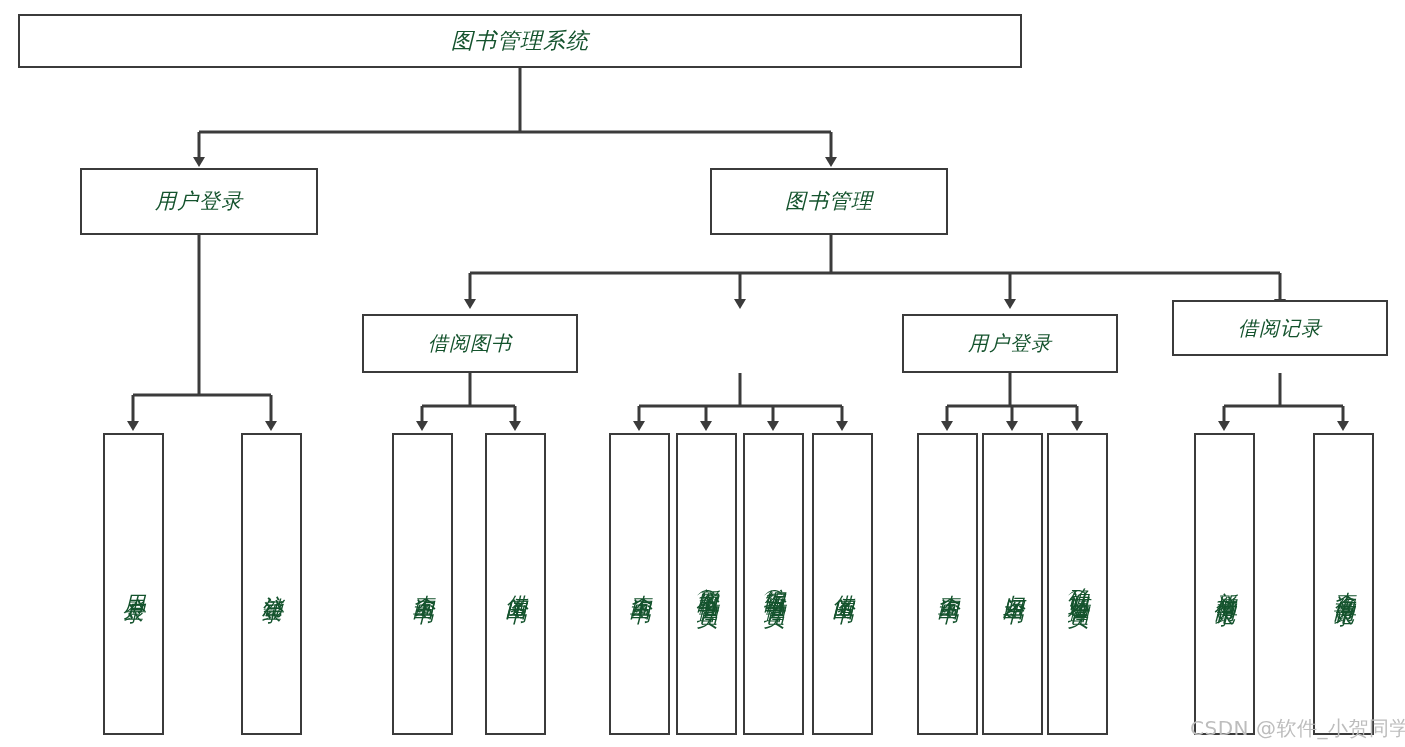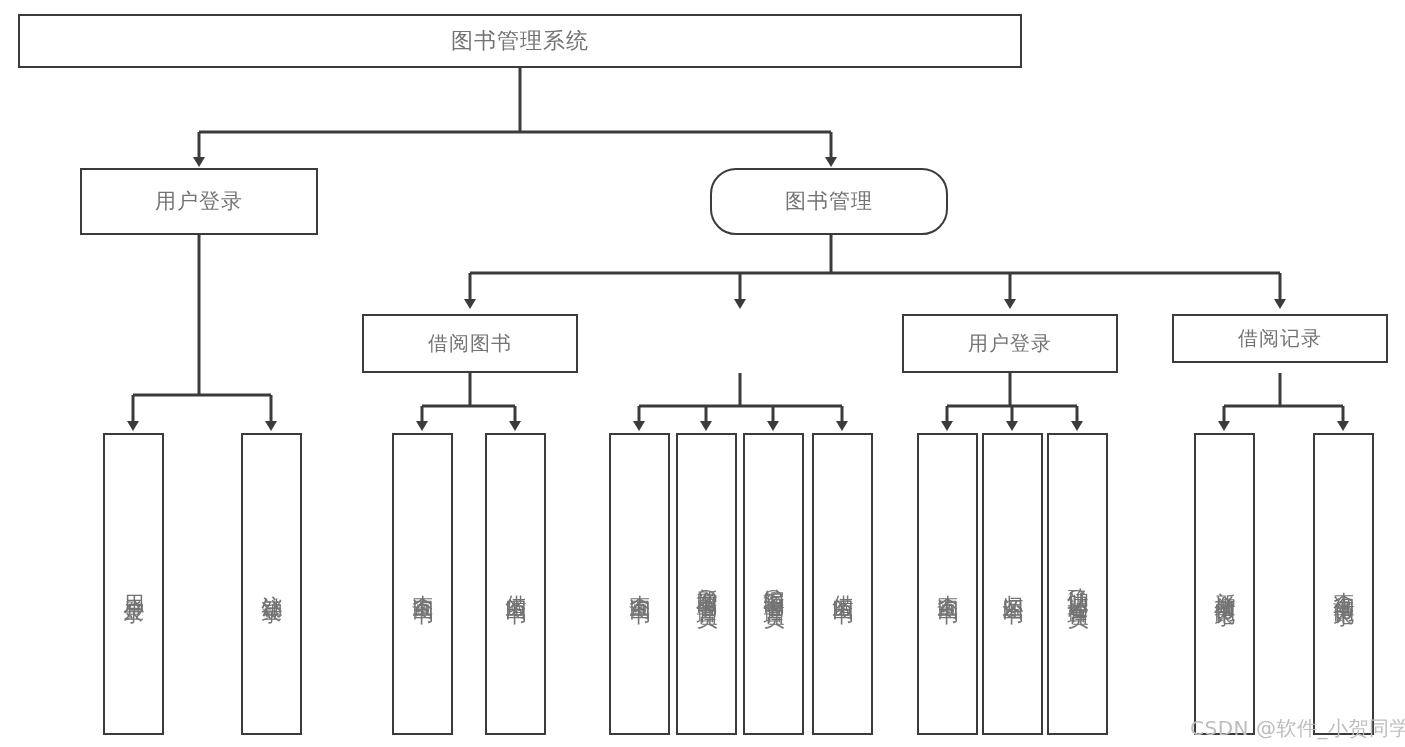--- a/index.html
+++ b/index.html
@@ -27,23 +27,24 @@
     height: 747px;
     pointer-events: none;
   }
   .node {
     position: absolute;
     border: 2px solid #3b3b3b;
     background: #ffffff;
     display: flex;
     align-items: center;
     justify-content: center;
-    color: #737373;
+    color: #14532d;
     line-height: 1.22;
     z-index: 2;
+    font-style: italic;
   }
   .node .label {
     display: block;
     text-align: center;
     white-space: pre-line;
   }
   .node.root .label      { font-size: 22px; letter-spacing: 1px; }
   .node.lvl2 .label      { font-size: 21px; letter-spacing: 1px; }
   .node.lvl3 .label      { font-size: 20px; letter-spacing: 1px; }
   
@@ -123,31 +124,31 @@
     </g>
   </svg>
 
   <div class="node root" style="left:18px; top:14px; width:1004px; height:54px;">
     <span class="label">图书管理系统</span>
   </div>
 
   <div class="node lvl2" style="left:80px; top:168px; width:238px; height:67px;">
     <span class="label">用户登录</span>
   </div>
-  <div class="node lvl2" style="left:710px; top:168px; width:238px; height:67px;border-radius:26px;">
+  <div class="node lvl2" style="left:710px; top:168px; width:238px; height:67px;">
     <span class="label">图书管理</span>
   </div>
 
   <div class="node lvl3" style="left:362px; top:314px; width:216px; height:59px;">
     <span class="label">借阅图书</span>
   </div>
   <div class="node lvl3" style="left:902px; top:314px; width:216px; height:59px;">
     <span class="label">用户登录</span>
   </div>
-  <div class="node lvl3" style="left:1172px; top:314px; width:216px; height:49px;">
+  <div class="node lvl3" style="left:1172px; top:300px; width:216px; height:56px;">
     <span class="label">借阅记录</span>
   </div>
 
   <div class="node leaf" style="left:103px; top:433px; width:61px; height:302px;">
     <span class="label">用户登录</span>
   </div>
   <div class="node leaf" style="left:241px; top:433px; width:61px; height:302px;">
     <span class="label">注销登录</span>
   </div>
 

